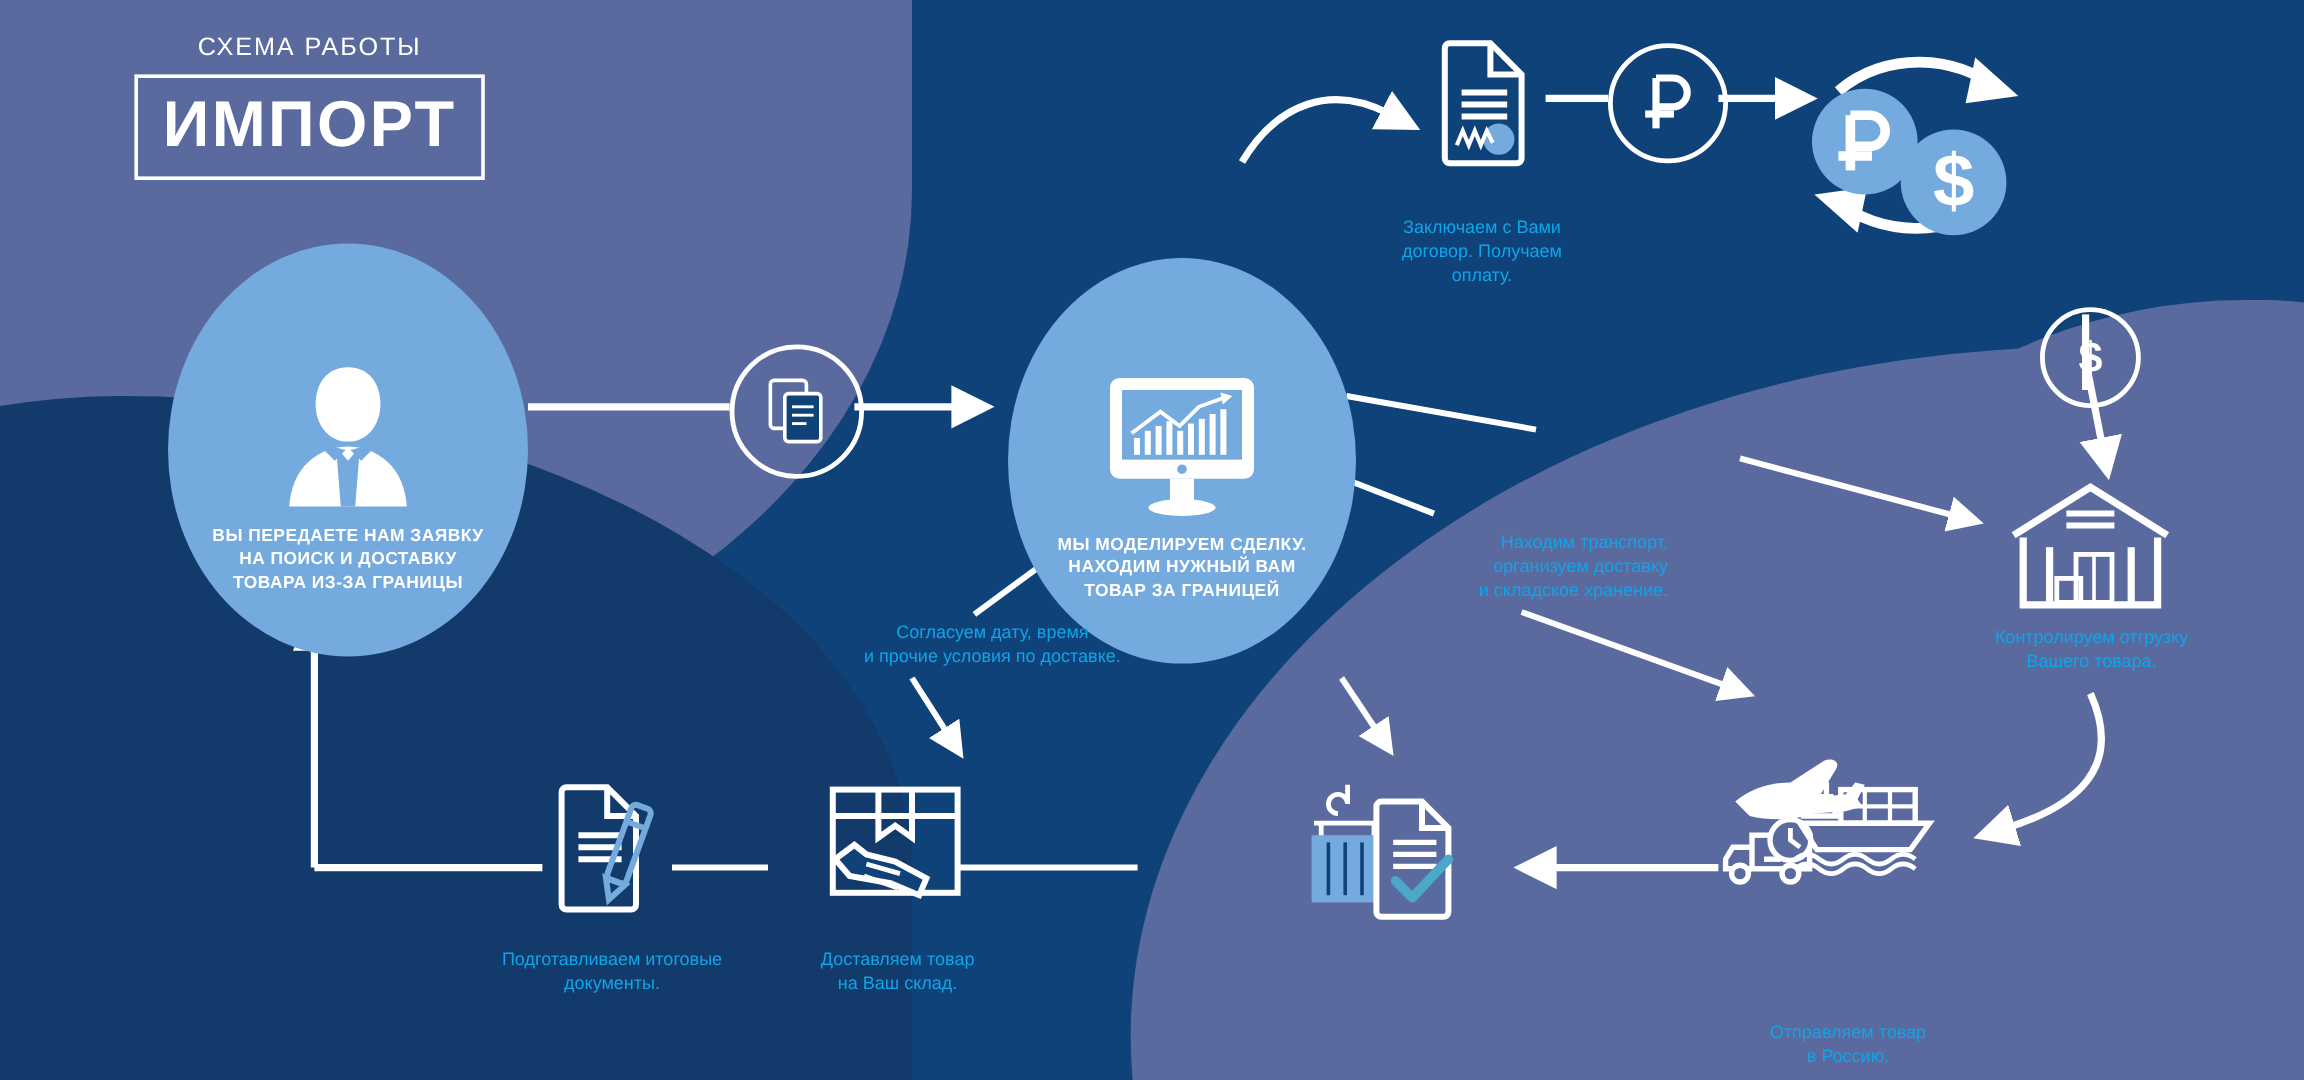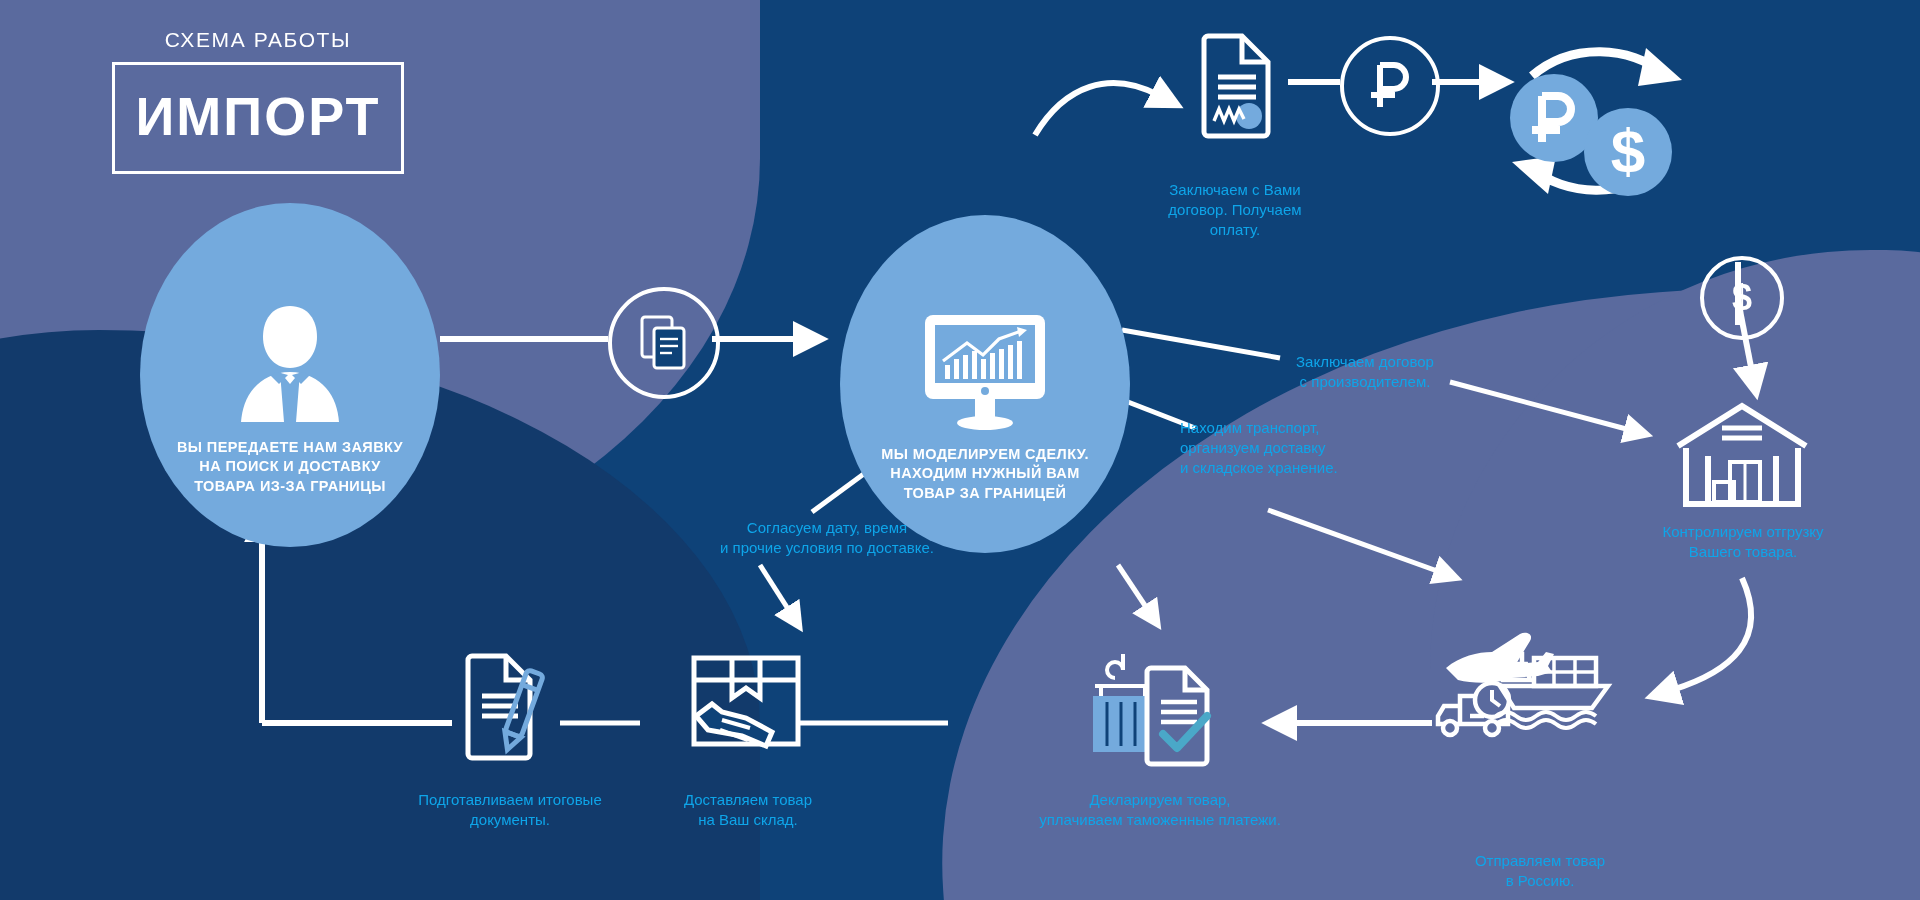--- a/index.html
+++ b/index.html
@@ -35,21 +35,21 @@
   
   #header{position:absolute;left:112px;top:28px;width:292px;text-align:center;}
   #subtitle{
     font-size:21px;letter-spacing:1.6px;font-weight:400;color:#fff;
     margin:0 0 10px 0;
   }
   #title-box{
     border:3px solid #ffffff;padding:8px 4px 12px 4px;
   }
   #title{
-    font-size:54px;font-weight:700;letter-spacing:2px;line-height:1;margin:16px;
+    font-size:54px;font-weight:700;letter-spacing:2px;line-height:1;margin:4px;
   }
 
   
   .node{position:absolute;}
   .caption{
     position:absolute;text-align:center;font-size:15px;line-height:1.33;
     color:#0ea5e9;white-space:pre-line;
   }
 
   .circle-big{
@@ -224,24 +224,22 @@
       <text x="142" y="132" font-family="'Liberation Sans',sans-serif" font-size="62" font-weight="700" fill="#fff" text-anchor="middle">$</text>
     </svg>
   </div>
 
   <div class="ring" style="left:1700px;top:256px;width:76px;height:76px;">
     <svg width="34" height="44" viewBox="0 0 34 44">
       <text x="17" y="34" font-family="'Liberation Sans',sans-serif" font-size="36" font-weight="700" fill="#fff" text-anchor="middle">$</text>
     </svg>
   </div>
 
-  <div class="caption" style="left:1270px;top:352px;width:190px;text-align:center;">Заключаем договор
-с производителем.</div>
-
-  <div class="caption" style="left:1180px;top:418px;width:210px;text-align:left;">Находим транспорт,
+
+  <div class="caption" style="left:1180px;top:443px;width:210px;text-align:right;">Находим транспорт,
 организуем доставку
 и складское хранение.</div>
 
   <div class="node" style="left:1672px;top:400px;">
     <svg width="140" height="110" viewBox="0 0 140 110">
       <polyline points="6,46 70,6 134,46" fill="none" stroke="#fff" stroke-width="6"></polyline>
       <line x1="50" y1="28" x2="90" y2="28" stroke="#fff" stroke-width="5"></line>
       <line x1="50" y1="38" x2="90" y2="38" stroke="#fff" stroke-width="5"></line>
       <polyline points="14,48 14,104 126,104 126,48" fill="none" stroke="#fff" stroke-width="6"></polyline>
       <line x1="36" y1="56" x2="36" y2="104" stroke="#fff" stroke-width="6"></line>
@@ -306,22 +304,20 @@
       </g>
 
       <path d="M66 18h34l22 22v70a4 4 0 0 1-4 4H66a4 4 0 0 1-4-4V22a4 4 0 0 1 4-4z" fill="#5a6a9e" stroke="#fff" stroke-width="5"></path>
       <path d="M100 18v22h22" fill="none" stroke="#fff" stroke-width="5"></path>
       <line x1="76" y1="52" x2="112" y2="52" stroke="#fff" stroke-width="4.5"></line>
       <line x1="76" y1="62" x2="112" y2="62" stroke="#fff" stroke-width="4.5"></line>
       <line x1="76" y1="72" x2="112" y2="72" stroke="#fff" stroke-width="4.5"></line>
       <polyline points="78,84 92,98 122,66" fill="none" stroke="#4aa8c8" stroke-width="8" stroke-linecap="round" stroke-linejoin="round"></polyline>
     </svg>
   </div>
-  <div class="caption" style="left:1000px;top:790px;width:320px;">Декларируем товар,
-уплачиваем таможенные платежи.</div>
 
 
   <div class="caption" style="left:712px;top:518px;width:230px;">Согласуем дату, время
 и прочие условия по доставке.</div>
 
   <div class="node" style="left:688px;top:650px;">
     <svg width="116" height="110" viewBox="0 0 116 110">
       <rect x="6" y="8" width="104" height="86" fill="none" stroke="#fff" stroke-width="5"></rect>
       <line x1="6" y1="30" x2="110" y2="30" stroke="#fff" stroke-width="5"></line>
       <path d="M44 8 L44 48 L58 38 L72 48 L72 8" fill="none" stroke="#fff" stroke-width="5"></path>

